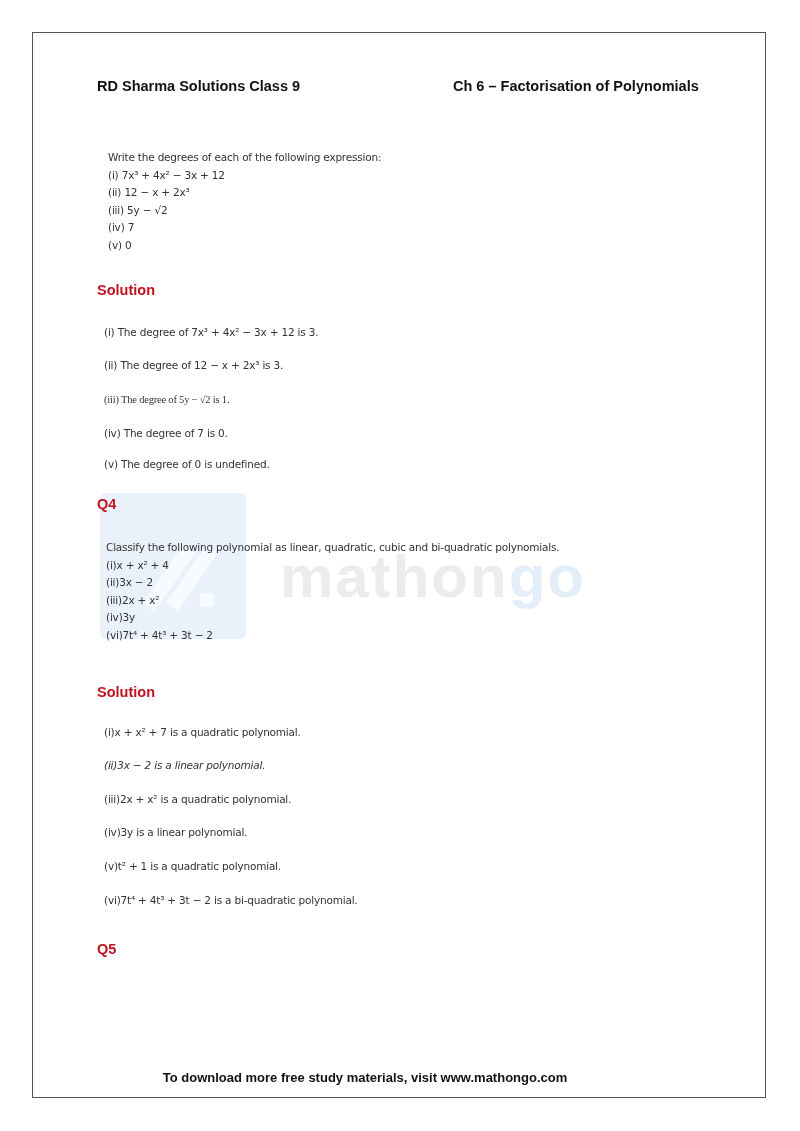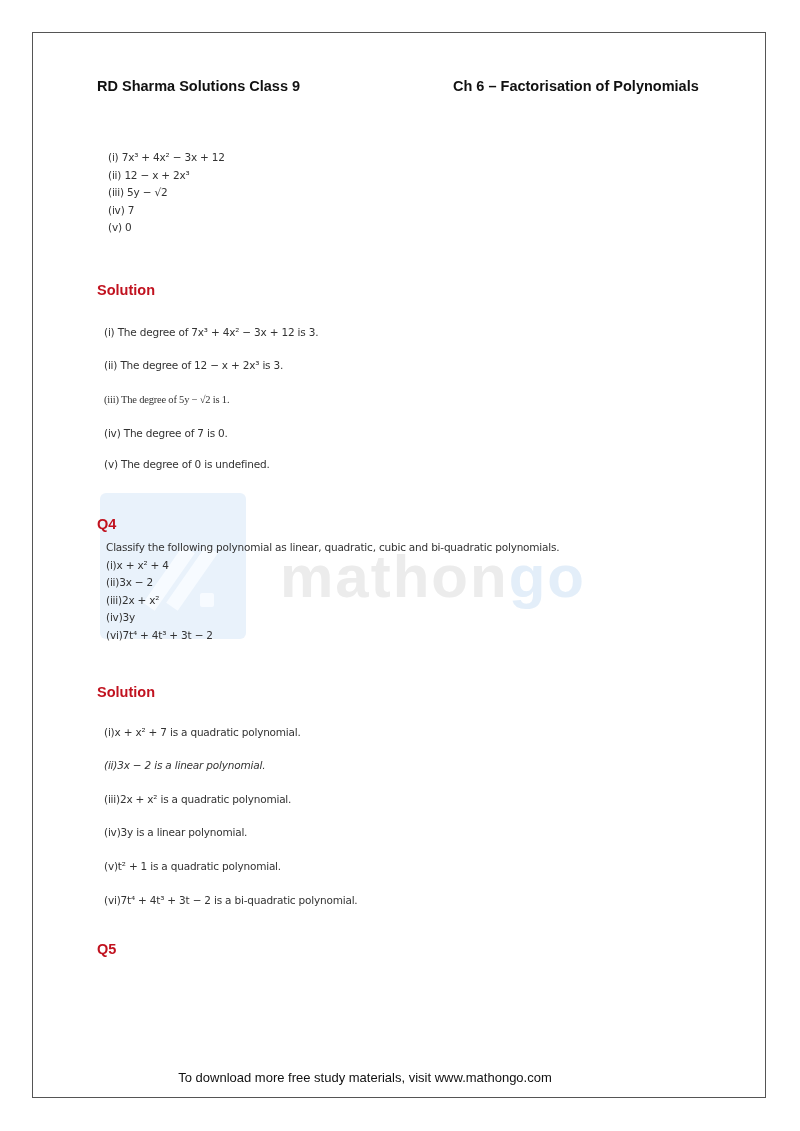--- a/index.html
+++ b/index.html
@@ -48,58 +48,59 @@
       position: absolute; left: 280px; top: 547px;
       font-family: "Liberation Sans", sans-serif; font-size: 60px; font-weight: bold;
       color: #ececec; letter-spacing: 2px; line-height: 1;
     }
     .watermark-text .go { color: #e3eef9; }
 
     .content-layer { position: absolute; left: 0; top: 0; width: 800px; height: 1131px; margin-top: 12px; }
 
     .footer {
       position: absolute; top: 1058px; left: 0; width: 730px; text-align: center;
-      font-family: "Liberation Sans", sans-serif; font-weight: normal; font-size: 13px; color: #111;
+      font-family: "Liberation Sans", sans-serif; font-weight: bold; font-size: 13px; color: #111;
     }
   </style>
 </head>
 <body>
 
 <div class="page-border"></div>
 
 <div class="watermark-logo">
   <div class="slash1"></div>
   <div class="slash2"></div>
   <div class="dot"></div>
 </div>
 <div class="watermark-text"><span>mathon</span><span class="go">go</span></div>
 
 <div class="content-layer">
 
   <div class="header-left">RD Sharma Solutions Class 9</div>
   <div class="header-right">Ch 6 – Factorisation of Polynomials</div>
 
   <div class="q-text" style="left:108px; top:137px;">
+    <div class="line">Write the degrees of each of the following expression:</div>
     <div class="line"><span>(i)</span> <span>7x³ + 4x² − 3x + 12</span></div>
     <div class="line"><span>(ii)</span> <span>12 − x + 2x³</span></div>
     <div class="line"><span>(iii)</span> <span>5y − √2</span></div>
     <div class="line"><span>(iv)</span> <span>7</span></div>
     <div class="line"><span>(v)</span> <span>0</span></div>
   </div>
 
   <div class="heading-red" style="top:270px;">Solution</div>
   <div class="sol-list" style="top:0;">
     <div class="line" style="top:314px;"><span>(i)</span> <span>The degree of 7x³ + 4x² − 3x + 12 is 3.</span></div>
     <div class="line" style="top:347px;"><span>(ii)</span> <span>The degree of 12 − x + 2x³ is 3.</span></div>
     <div class="line" style="top:382px;font-family:Liberation Serif, serif;"><span>(iii)</span> <span>The degree of 5y − √2 is 1.</span></div>
     <div class="line" style="top:415px;"><span>(iv)</span> <span>The degree of 7 is 0.</span></div>
     <div class="line" style="top:446px;"><span>(v)</span> <span>The degree of 0 is  undefined.</span></div>
   </div>
 
-  <div class="heading-red" style="top:504px;">Q4</div>
+  <div class="heading-red" style="top:484px;">Q4</div>
   <div class="q-text" style="left:106px; top:527px;">
     <div class="line">Classify the following polynomial as linear, quadratic, cubic and bi-quadratic polynomials.</div>
     <div class="line"><span>(i)</span><span>x + x² + 4</span></div>
     <div class="line"><span>(ii)</span><span>3x − 2</span></div>
     <div class="line"><span>(iii)</span><span>2x + x²</span></div>
     <div class="line"><span>(iv)</span><span>3y</span></div>
     <div class="line"><span>(vi)</span><span>7t⁴ + 4t³ + 3t − 2</span></div>
   </div>
 
   <div class="heading-red" style="top:672px;">Solution</div>

